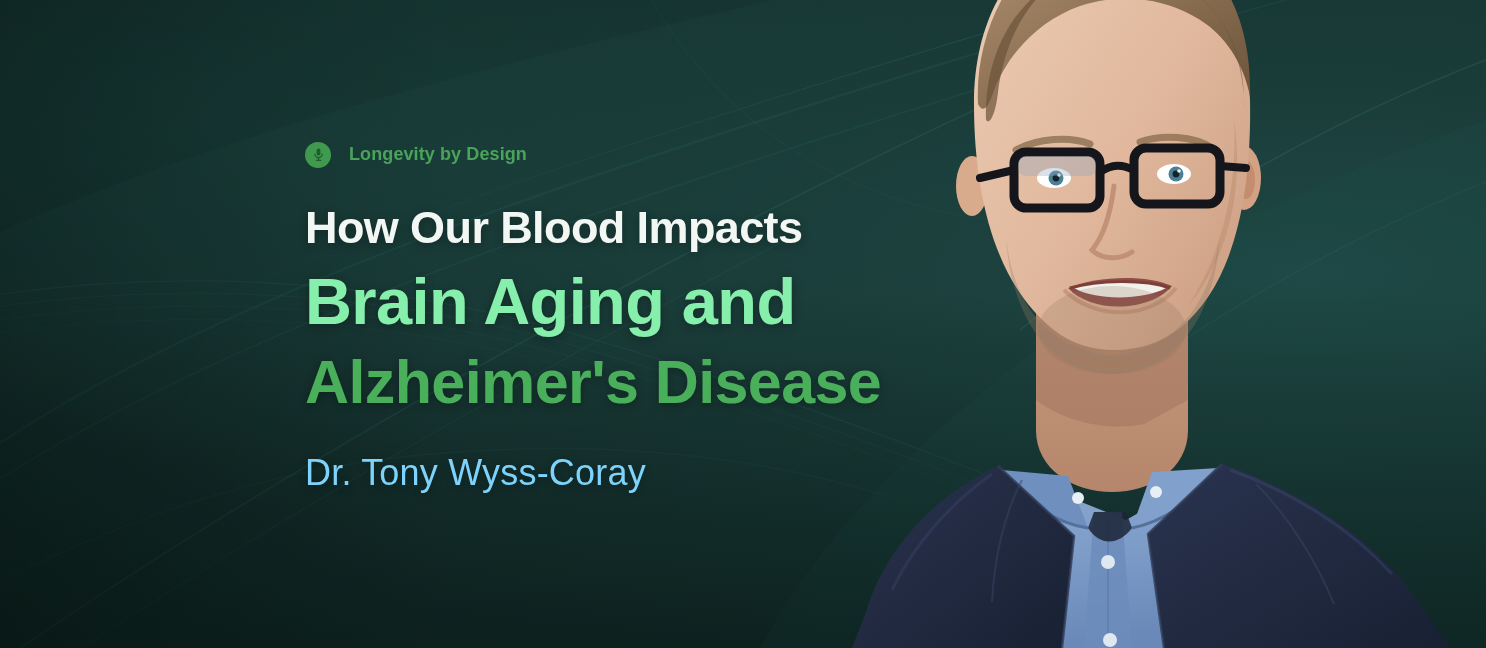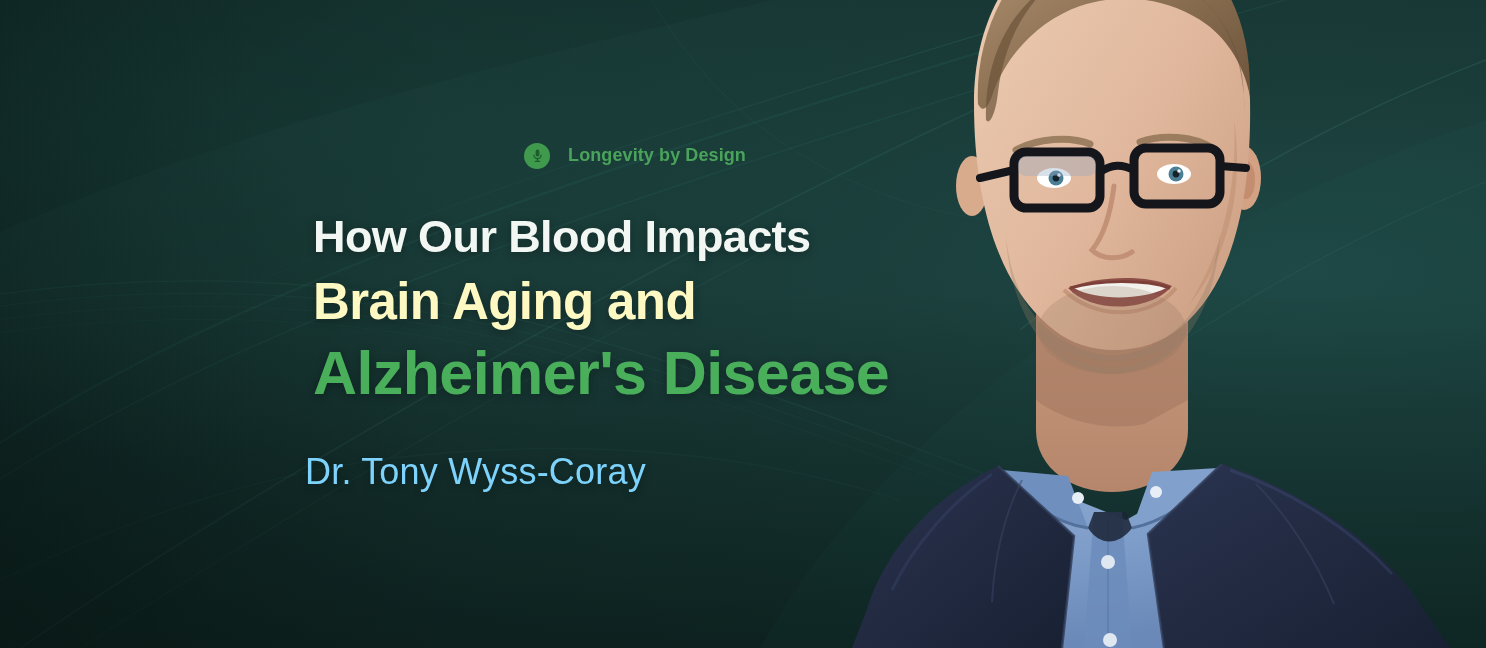--- a/index.html
+++ b/index.html
@@ -40,46 +40,45 @@
     left:305px; top:0;
     width:660px; height:648px;
     z-index:5;
     display:flex; flex-direction:column; justify-content:center;
     padding-bottom:12px;
   }
 
   .badge {
     display:flex; align-items:center; gap:18px;
     margin-bottom:28px;
-    justify-content:center;
   }
   .badge-icon {
     width:26px; height:26px; border-radius:50%;
     background:#3f9a4e;
     display:flex; align-items:center; justify-content:center;
     flex:0 0 auto;
   }
   .badge-icon svg { display:block; }
   .badge-label {
     font-size:18px; font-weight:bold;
     color:#4aa35a;
     letter-spacing:.1px;
     white-space:nowrap;
   }
 
-  .title { margin:8px; }
+  .title { margin:0; }
   .title-line {
     display:block;
     font-weight:bold;
     letter-spacing:-.6px;
     white-space:nowrap;
     text-shadow:0 2px 10px rgba(0,0,0,.30);
   }
   .title-line.l1 { font-size:45px; line-height:1.42; color:#f2f7f3; }
-  .title-line.l2 { font-size:51px; line-height:1.28; color:#fef9c3; }
+  .title-line.l2 { font-size:65px; line-height:1.28; color:#86efac; }
   .title-line.l3 { font-size:61px; line-height:1.30; color:#4aaf5b; }
 
   .speaker {
     margin-top:30px;
     font-size:36px;
     font-weight:300;
     color:#7dd3fc;
     letter-spacing:.2px;
     white-space:nowrap;
     text-shadow:0 2px 8px rgba(0,0,0,.28);

